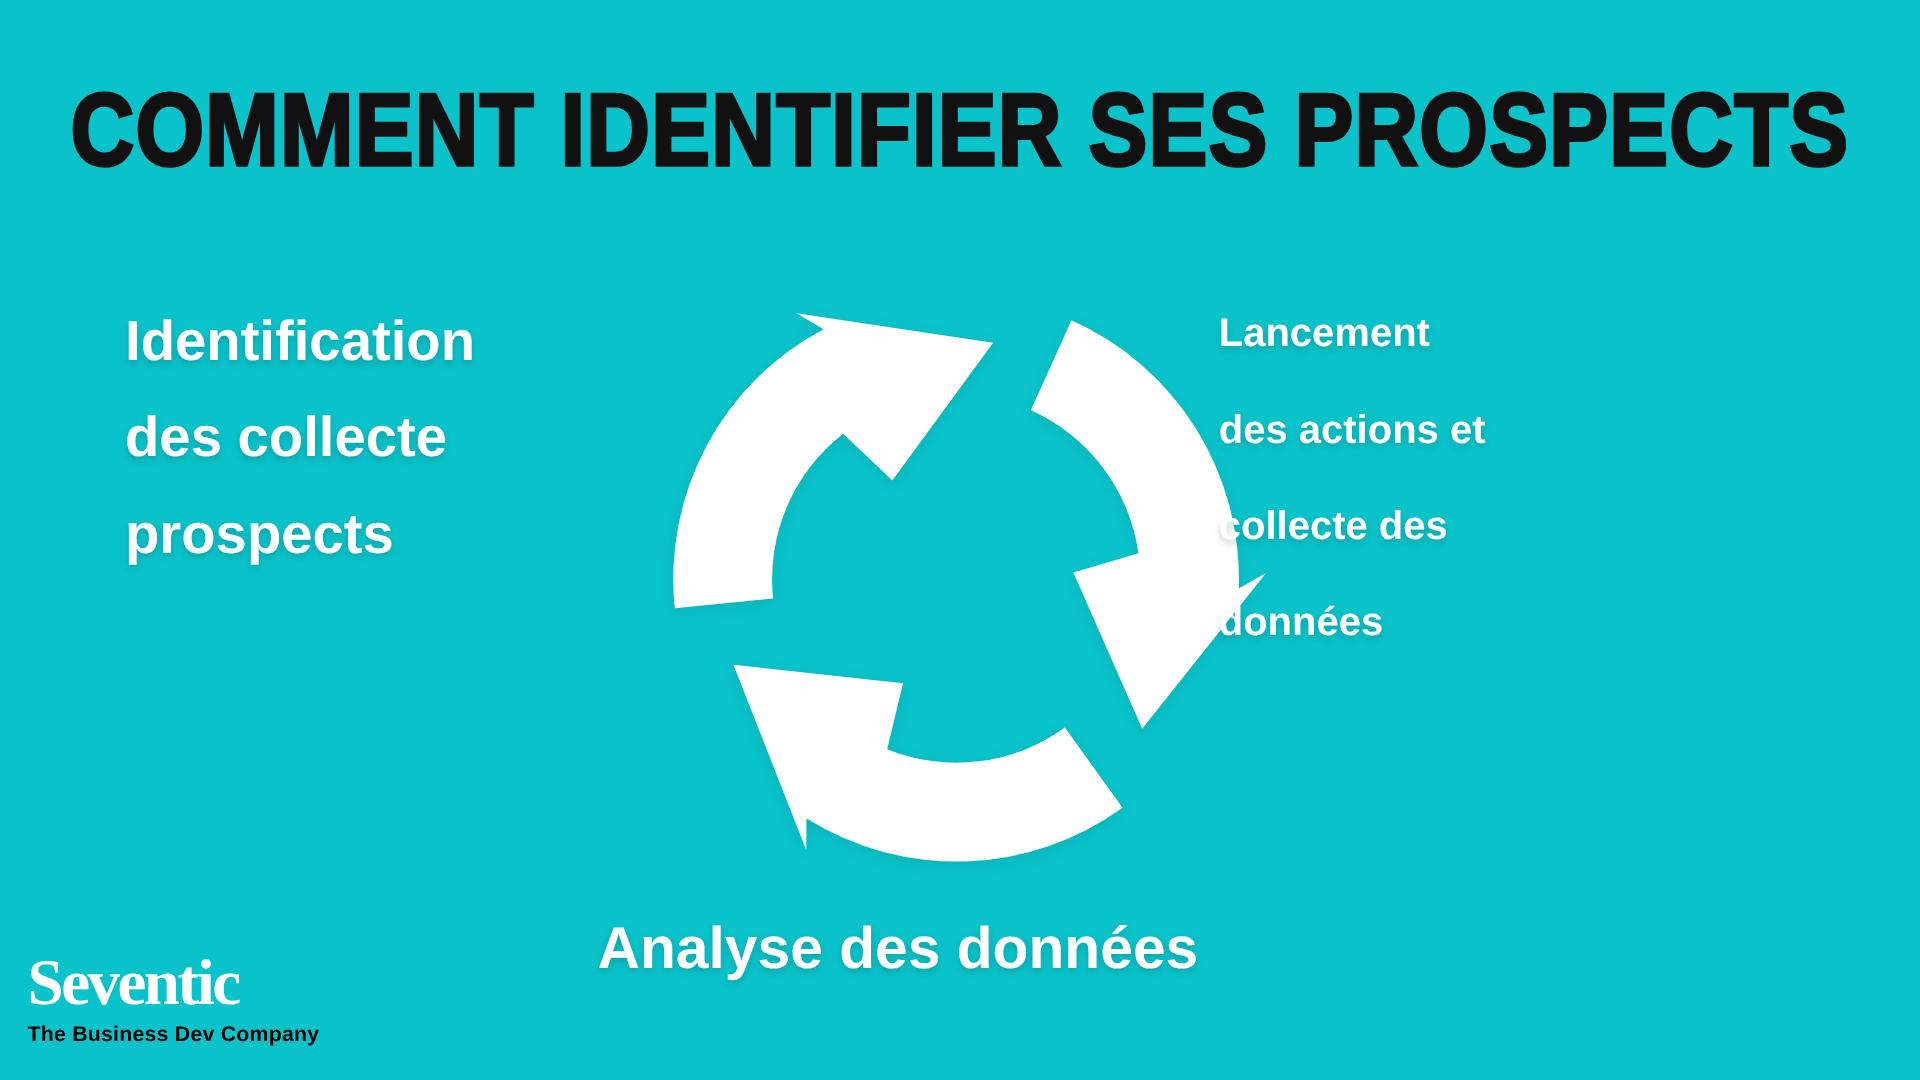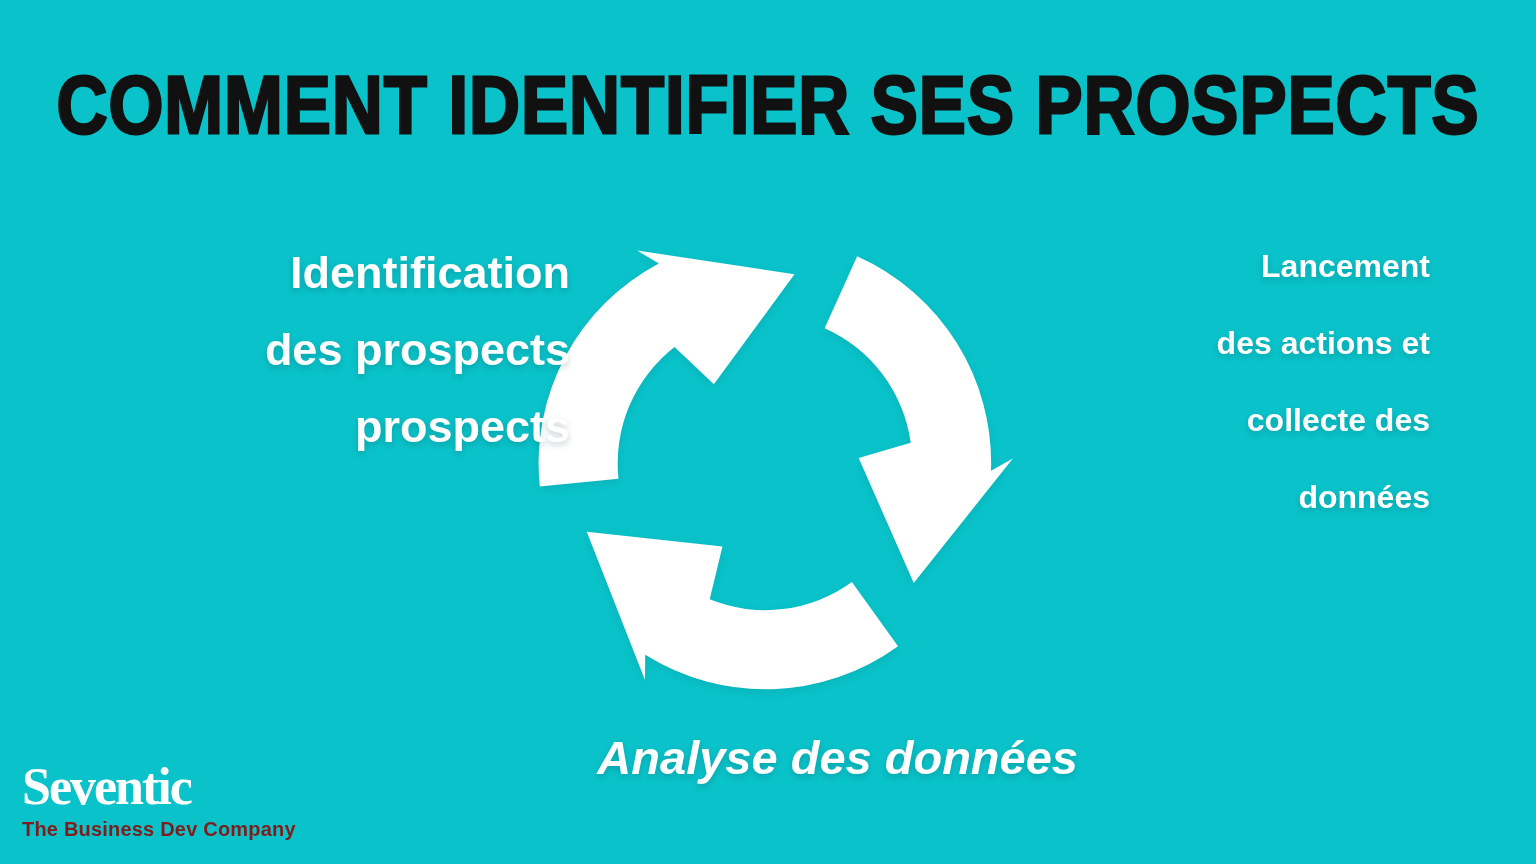--- a/index.html
+++ b/index.html
@@ -35,54 +35,53 @@
     position:absolute;
     left:470px;top:168px;
     width:590px;height:590px;
   }
   .cycle-wrap svg{display:block;width:100%;height:100%;filter:drop-shadow(0 3px 5px rgba(0,60,62,0.12));}
 
   .step-label{
     position:absolute;
     color:var(--label);
     font-weight:700;
-    text-align:right;
+    text-align:left;
     text-shadow:0 3px 6px rgba(0,50,52,0.22);
   }
   .step-left{
     left:100px;top:234px;width:470px;
     font-size:45px;line-height:77px;
   }
   .step-right{
     left:975px;top:228px;width:455px;
     font-size:32px;line-height:77px;
   }
   .step-bottom{
     left:478px;top:727px;width:600px;
     font-size:47px;line-height:62px;
     white-space:nowrap;
-    font-style:italic;
   }
 
   .logo{
     position:absolute;left:22px;top:758px;width:300px;
   }
   .logo-name{
     font-family:Liberation Serif, serif;
     font-size:52px;
     font-weight:700;
     letter-spacing:-2px;
     color:#FFFFFF;
     line-height:58px;
   }
   .logo-tagline{
-    font-size:20px;
+    font-size:17px;
     font-weight:700;
     letter-spacing:0.2px;
-    color:#7f1d1d;
+    color:#000000;
     margin-top:2px;
     white-space:nowrap;
   }
 </style>
 </head>
 <body>
 
 <div class="slide">
 
   <div class="title">COMMENT IDENTIFIER SES PROSPECTS</div>
@@ -100,21 +99,21 @@
                  Z"></path>
       </defs>
       <use href="#cycArrow" fill="var(--arrow)"></use>
       <use href="#cycArrow" fill="var(--arrow)" transform="rotate(120 300 300)"></use>
       <use href="#cycArrow" fill="var(--arrow)" transform="rotate(240 300 300)"></use>
     </svg>
   </div>
 
   <div class="step-label step-left">
     <div>Identification</div>
-    <div>des prospects</div>
+    <div>des collecte</div>
     <div>prospects</div>
   </div>
 
   <div class="step-label step-right">
     <div>Lancement</div>
     <div>des actions et</div>
     <div>collecte des</div>
     <div>données</div>
   </div>
 

